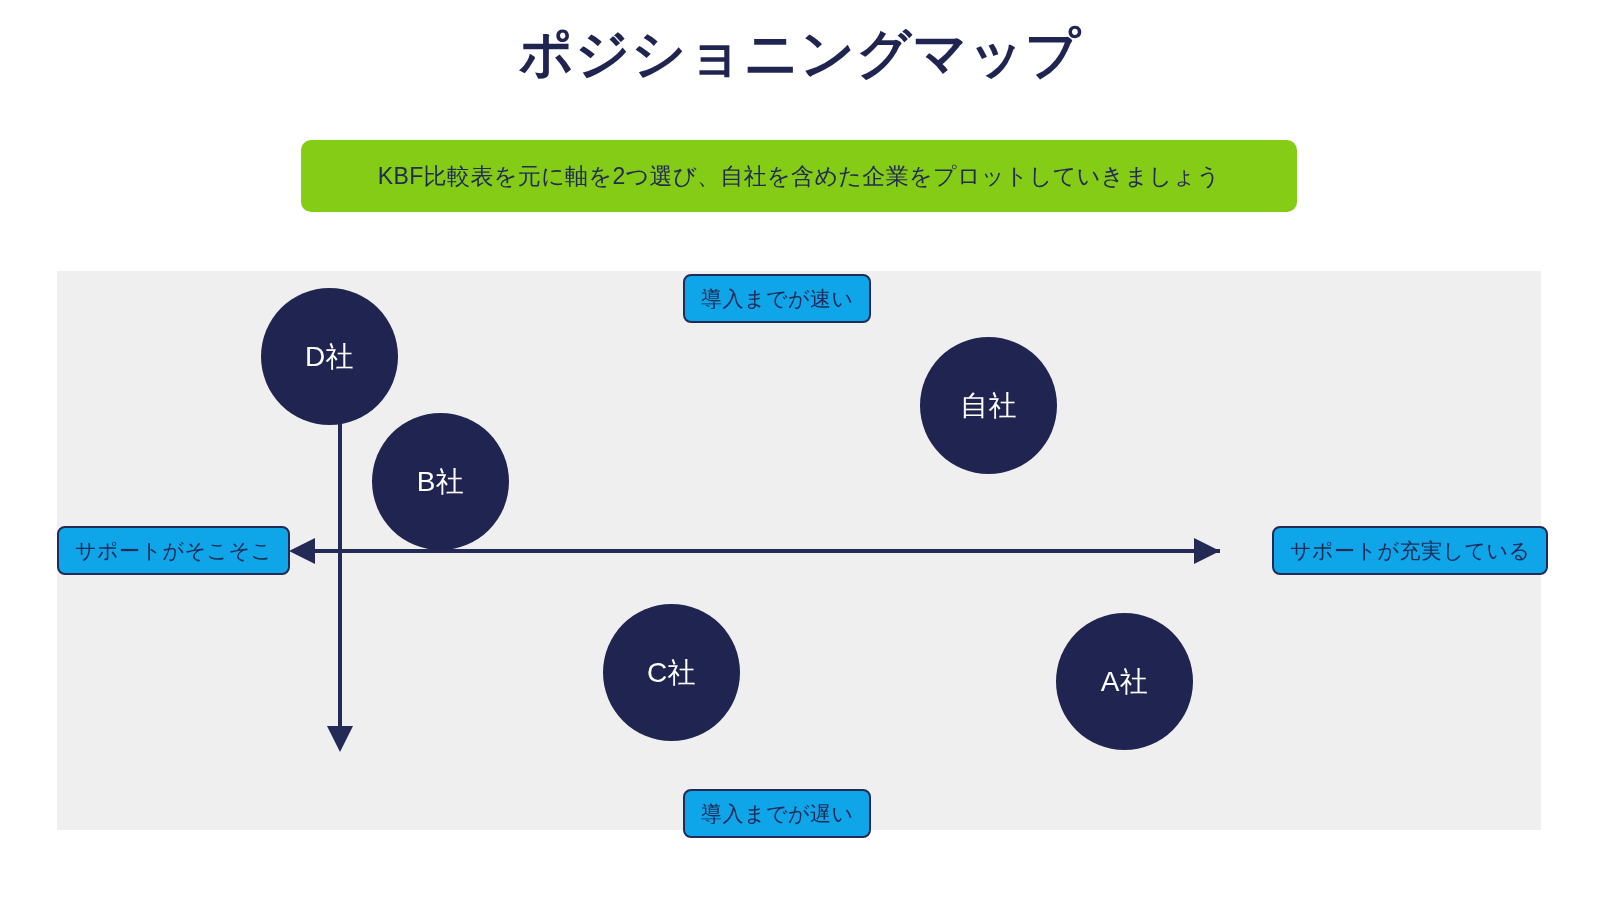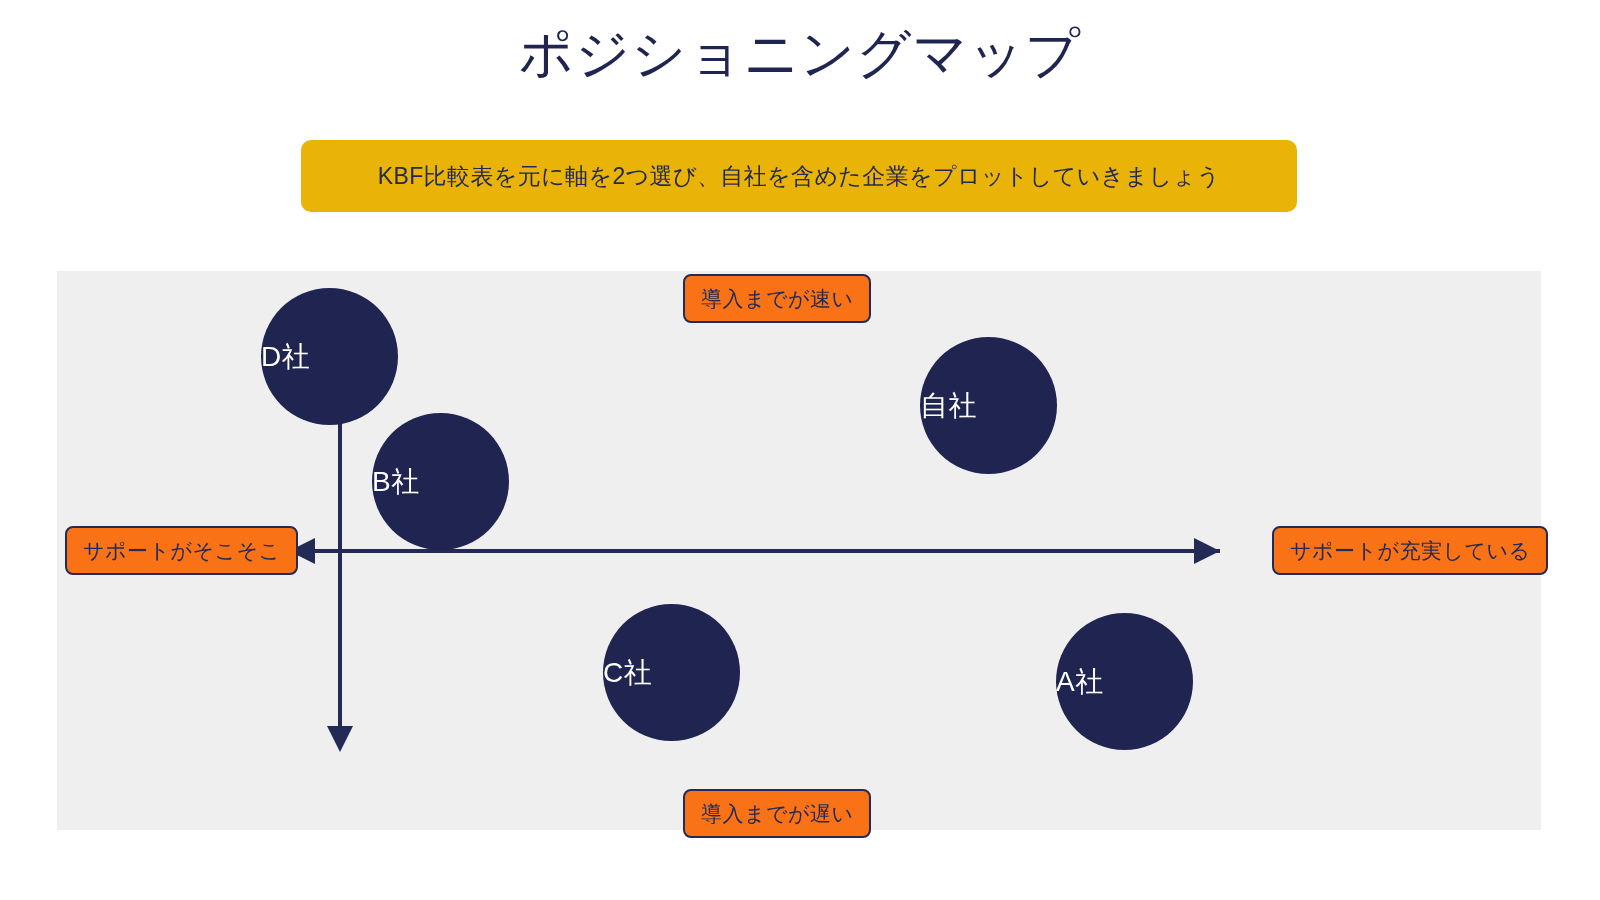--- a/index.html
+++ b/index.html
@@ -17,34 +17,34 @@
   }
 
   
   .page-title {
     position: absolute;
     left: 0;
     top: 24px;
     width: 1600px;
     text-align: center;
     font-size: 54px;
-    font-weight: normal;
+    font-weight: bold;
     letter-spacing: 1px;
     color: #1f2550;
     line-height: 1.1;
   }
 
   
   .subtitle-box {
     position: absolute;
     left: 301px;
     top: 140px;
     width: 996px;
     height: 72px;
-    background: #eab308;
+    background: #84cc16;
     border-radius: 10px;
     display: flex;
     align-items: center;
     justify-content: center;
   }
   .subtitle-text {
     font-size: 23px;
     color: #232a55;
     letter-spacing: 0.4px;
     white-space: nowrap;
@@ -110,45 +110,45 @@
     left: 1137px;
     top: 267px;
     border-top: 13px solid transparent;
     border-bottom: 13px solid transparent;
     border-left: 26px solid #232a55;
   }
 
   
   .axis-chip {
     position: absolute;
-    background: #f97316;
+    background: #0ea5e9;
     border: 2px solid #232a55;
     border-radius: 8px;
     color: #232a55;
     font-size: 21px;
     line-height: 1;
     padding: 12px 16px;
     white-space: nowrap;
     box-sizing: border-box;
     letter-spacing: 0.5px;
   }
   .chip-top    { left: 683px; top: 274px; }
   .chip-bottom { left: 683px; top: 777px; margin-top: 12px; }
-  .chip-left   { left: 57px;  top: 526px; margin-left: 8px; }
+  .chip-left   { left: 57px;  top: 526px; }
   .chip-right  { left: 1272px; top: 526px; }
 
   
   .bubble {
     position: absolute;
     border-radius: 50%;
     background: #1f2550;
     color: #ffffff;
     display: flex;
     align-items: center;
-    justify-content: flex-start;
+    justify-content: center;
     font-size: 28px;
     letter-spacing: 0.5px;
     box-sizing: border-box;
   }
 </style>
 </head>
 <body>
 
 <div class="page-title">ポジショニングマップ</div>
 

